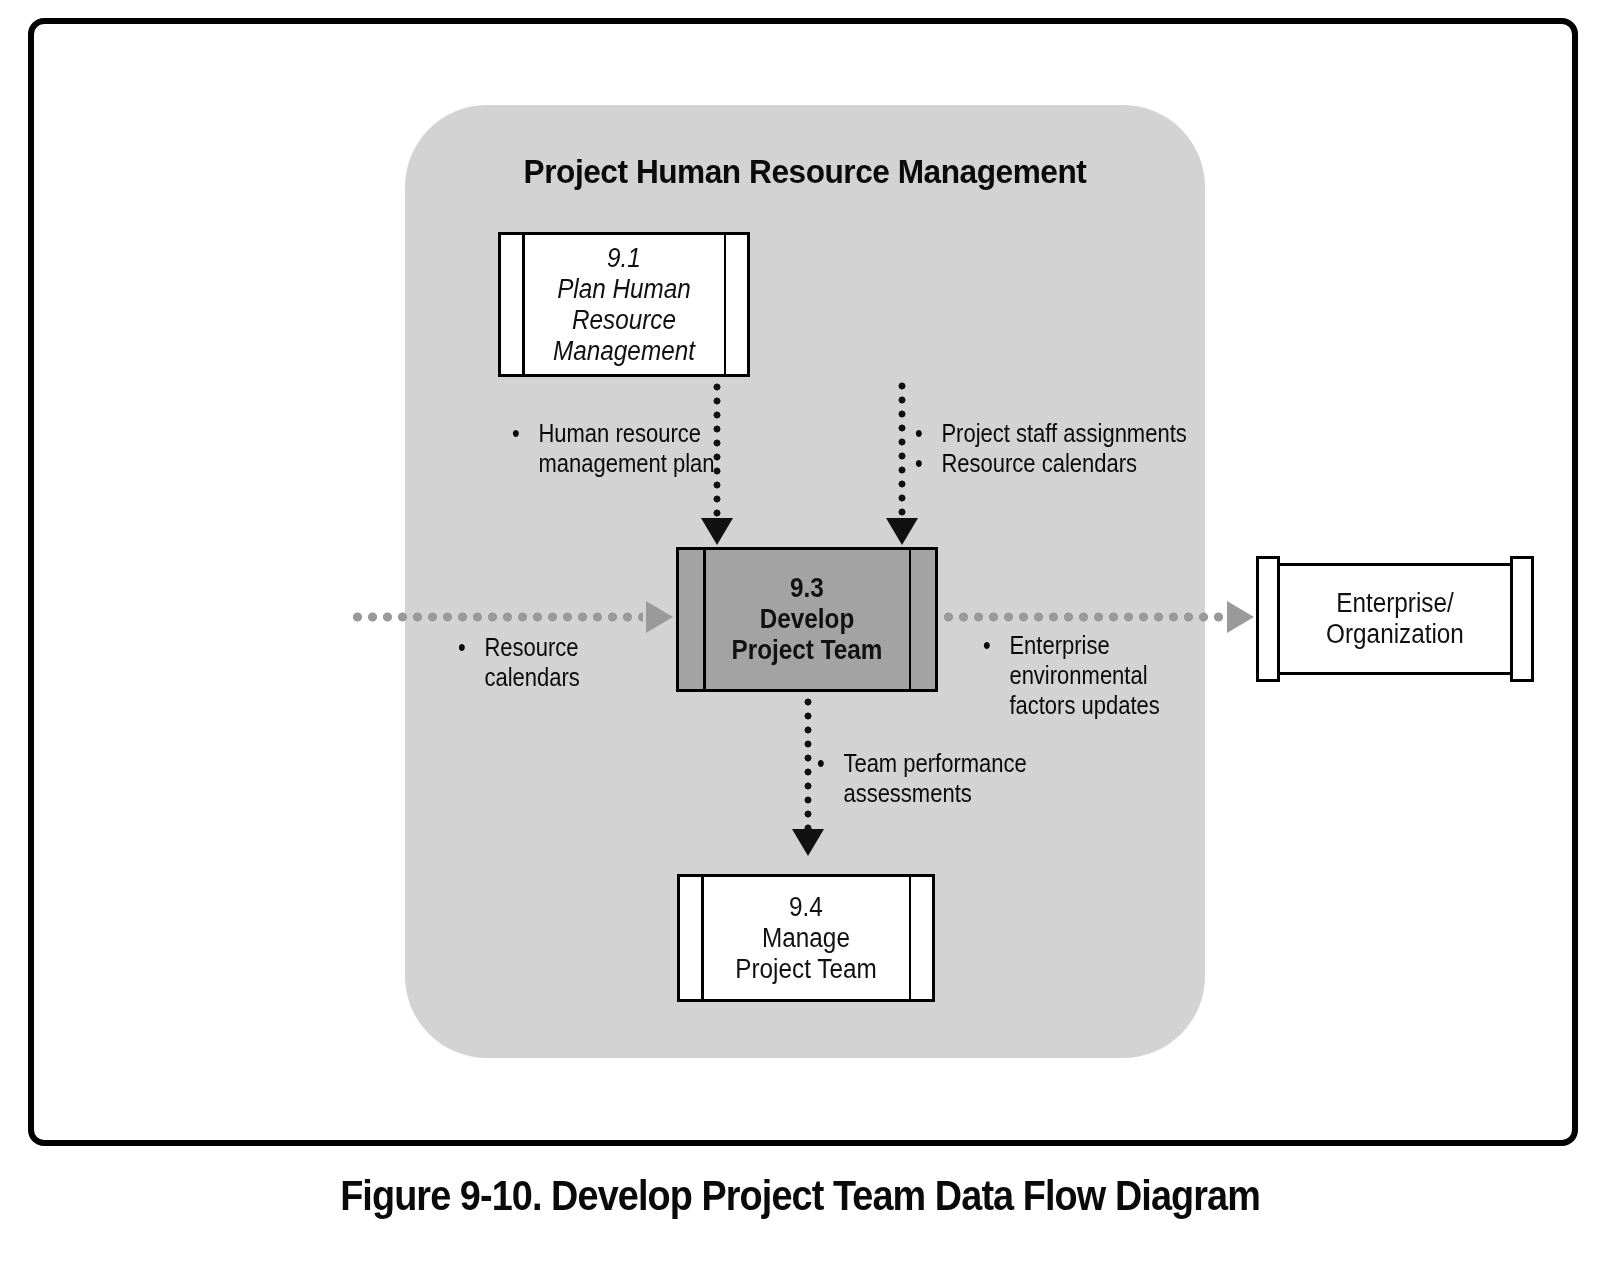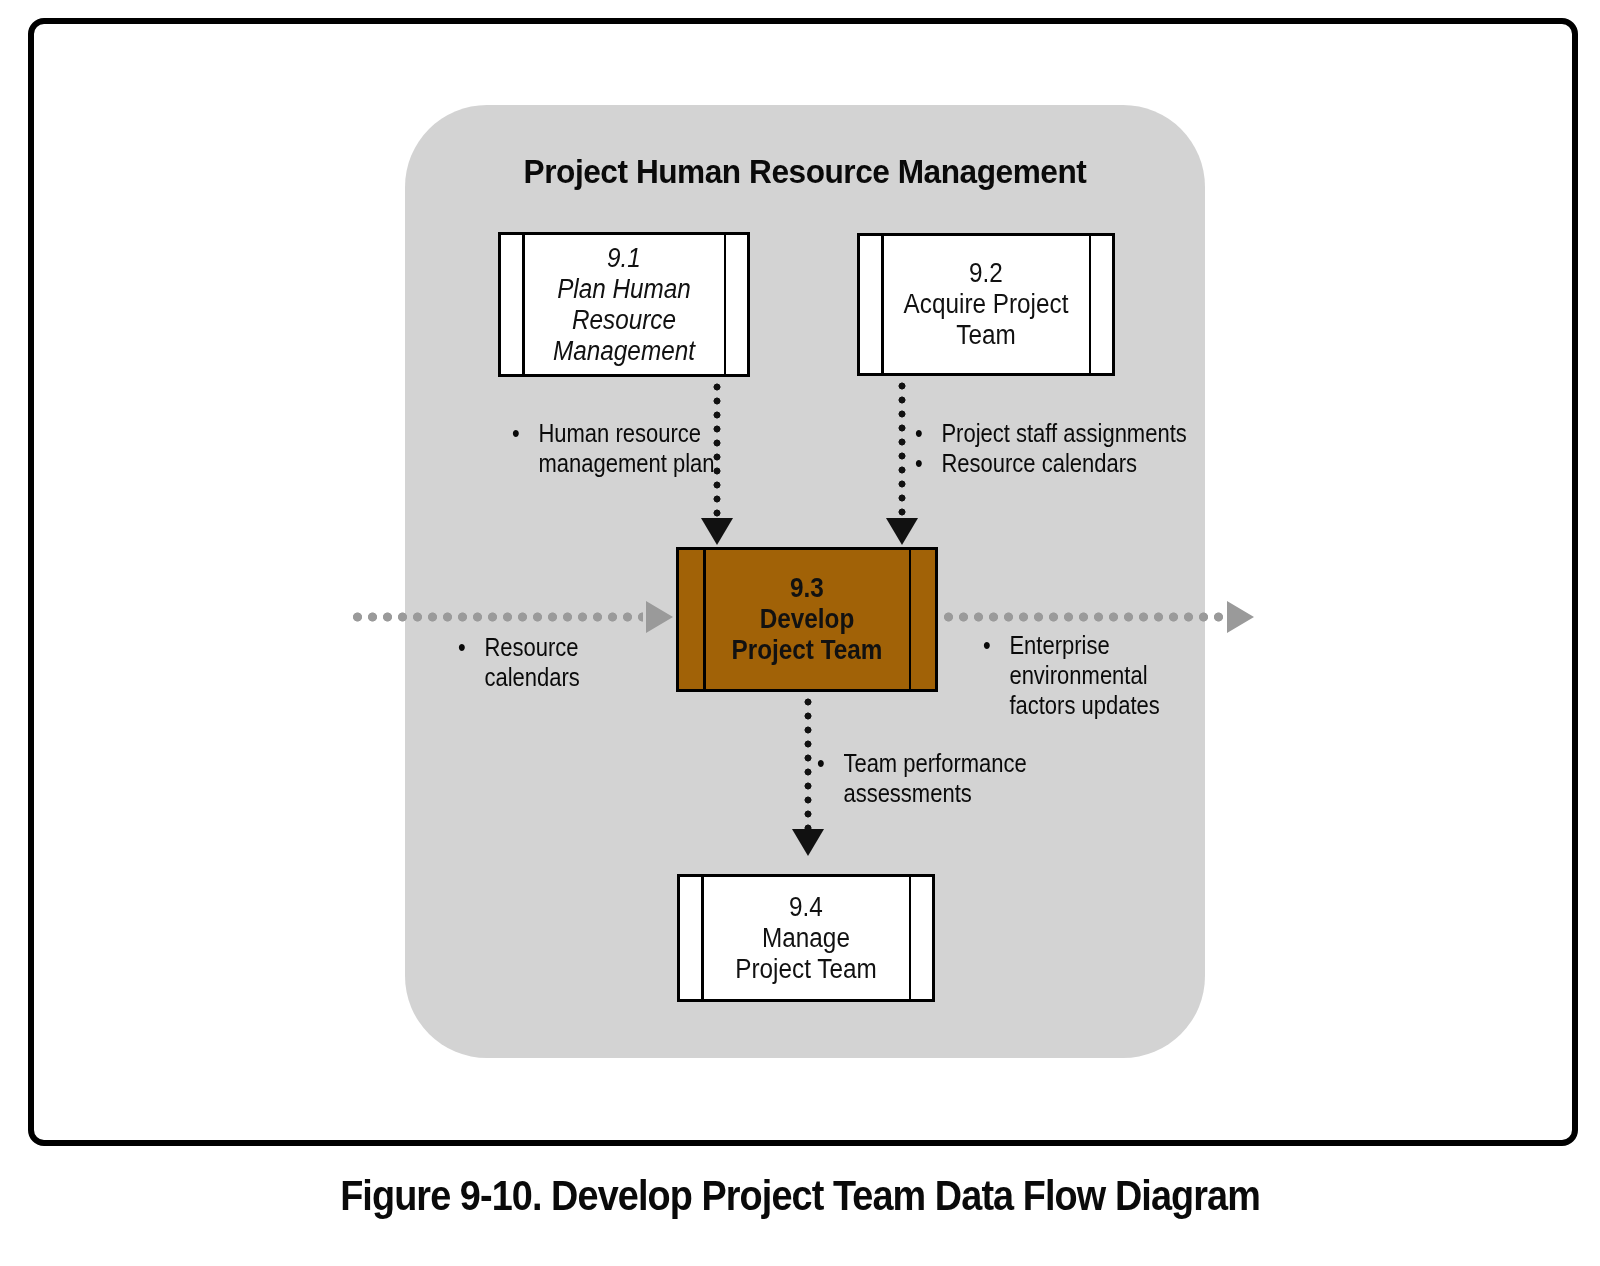--- a/index.html
+++ b/index.html
@@ -43,21 +43,21 @@
   }
   .pbox .bar-l { left: 21px; }
   .pbox .bar-r { right: 21px; }
   .pbox .txt {
     position: absolute; inset: 0;
     display: flex; flex-direction: column;
     justify-content: center; align-items: center;
     font-size: 27px; line-height: 31px;
     transform: scaleX(0.9); white-space: nowrap;
   }
-  .pbox.hl { background: #a16207; }
+  .pbox.hl { background: #a3a3a3; }
   .pbox.hl .txt { font-weight: bold; }
 
   
   .entity { box-sizing: border-box; }
   .entity .body {
     position: absolute; left: 20px; right: 20px; top: 7px; bottom: 7px;
     background: #fff; border: 3px solid #000; box-sizing: border-box;
   }
   .entity .cap {
     position: absolute; top: 0; bottom: 0; width: 24px;
@@ -127,29 +127,20 @@
     <div class="bar-l"></div>
     <div class="bar-r"></div>
     <div class="txt">
       <div>9.1</div>
       <div>Plan Human</div>
       <div>Resource</div>
       <div>Management</div>
     </div>
   </div>
 
-  <div class="abs pbox" style="left:857px;top:233px;width:258px;height:143px;">
-    <div class="bar-l"></div>
-    <div class="bar-r"></div>
-    <div class="txt">
-      <div>9.2</div>
-      <div>Acquire Project</div>
-      <div>Team</div>
-    </div>
-  </div>
 
   <div class="abs pbox hl" style="left:676px;top:547px;width:262px;height:145px;">
     <div class="bar-l" style="left:24px;"></div>
     <div class="bar-r" style="right:24px;"></div>
     <div class="txt">
       <div>9.3</div>
       <div>Develop</div>
       <div>Project Team</div>
     </div>
   </div>
@@ -158,20 +149,29 @@
     <div class="bar-l"></div>
     <div class="bar-r"></div>
     <div class="txt">
       <div>9.4</div>
       <div>Manage</div>
       <div>Project Team</div>
     </div>
   </div>
 
 
+  <div class="abs entity" style="left:1256px;top:556px;width:278px;height:126px;">
+    <div class="body"></div>
+    <div class="cap l"></div>
+    <div class="cap r"></div>
+    <div class="txt">
+      <div>Enterprise/</div>
+      <div>Organization</div>
+    </div>
+  </div>
 
   <div class="abs dlv" style="left:713px;top:380px;height:139px;"></div>
   <div class="abs ah-down" style="left:701px;top:518px;"></div>
 
   <div class="abs dlv" style="left:898px;top:379px;height:140px;"></div>
   <div class="abs ah-down" style="left:886px;top:518px;"></div>
 
   <div class="abs dlh" style="left:350px;top:612px;width:293px;"></div>
   <div class="abs ah-right" style="left:646px;top:601px;"></div>
 

